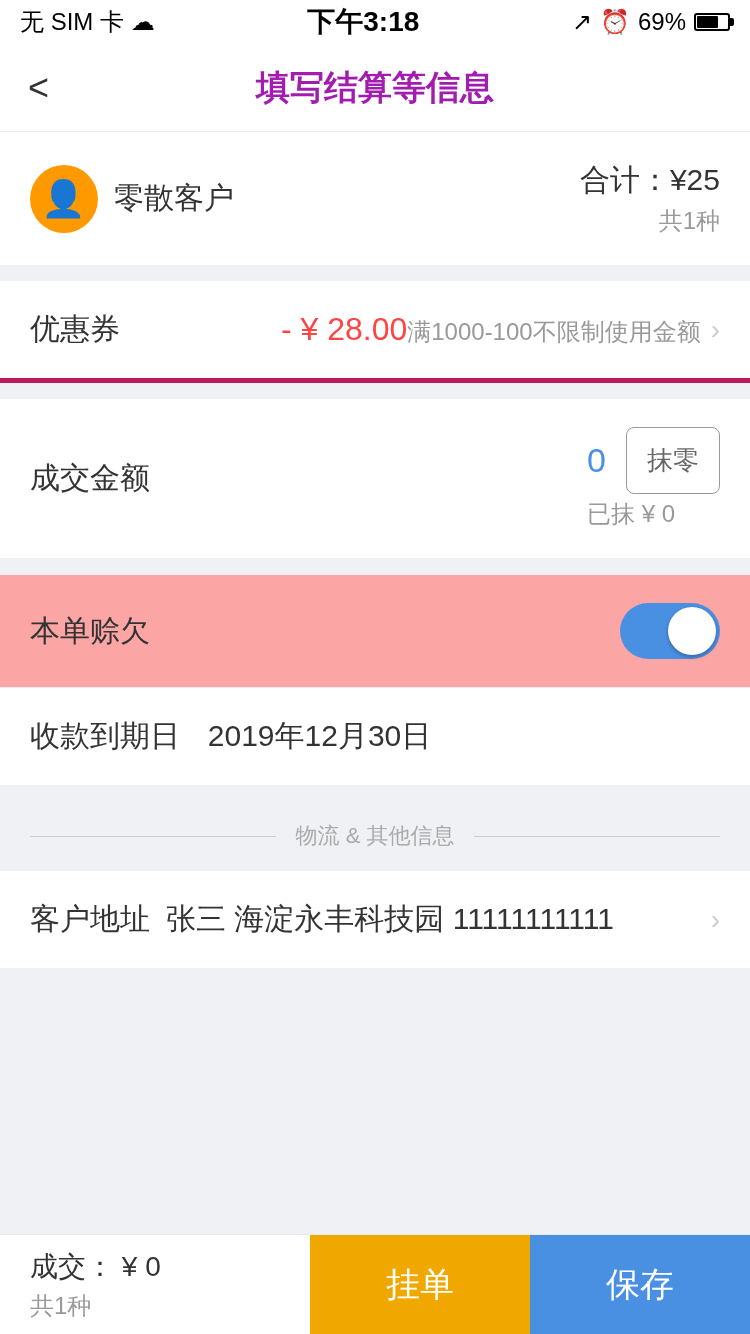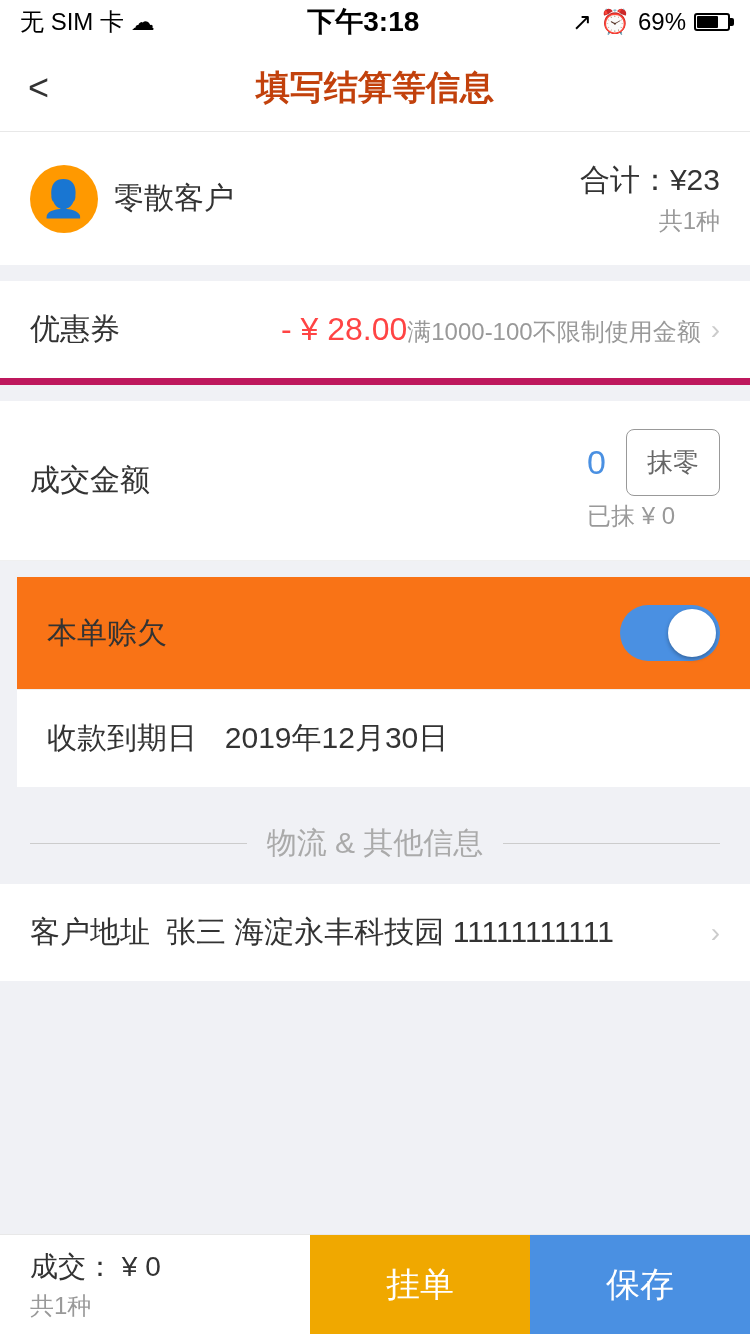--- a/index.html
+++ b/index.html
@@ -53,21 +53,21 @@
       justify-content: center;
       position: relative;
       border-bottom: 1px solid #e8e8e8;
     }
     .nav-back {
       position: absolute; left: 28px;
       font-size: 36px; color: #333; cursor: pointer;
       display: flex; align-items: center;
     }
     .nav-title {
-      font-size: 34px; font-weight: 600; color: #c2410c;
+      font-size: 34px; font-weight: 600; color: #a21caf;
     }
 
     
     .section {
       background: #fff;
       margin-bottom: 16px;
     }
 
     
     .customer-row {
@@ -91,21 +91,21 @@
     .total-amount { font-size: 30px; color: #333; }
     .total-count { font-size: 24px; color: #999; margin-top: 4px; }
 
     
     .row-item {
       background: #fff;
       padding: 28px 30px;
       display: flex;
       align-items: center;
       justify-content: space-between;
-      border-bottom: 7px solid #be185d;
+      border-bottom: 5px solid #be185d;
       min-height: 88px;
     }
     .row-label {
       font-size: 30px; color: #333;
     }
     .row-right {
       display: flex; flex-direction: row; align-items: flex-end;
     }
     .coupon-amount { font-size: 32px; color: #ff4444; font-weight: 500; }
     .coupon-desc { font-size: 24px; color: #999; margin-top: 4px; }
@@ -155,21 +155,21 @@
       display: flex; align-items: center;
     }
     .toggle-knob {
       width: 48px; height: 48px; border-radius: 50%; background: #fff;
       position: absolute; right: 4px; top: 4px;
       box-shadow: 0 2px 4px rgba(0,0,0,0.3);
     }
 
     
     .credit-section {
-      background: #f97316; margin-bottom: 16px; margin-left: 17px;
+      background: #fca5a5; margin-bottom: 16px;
     }
     .credit-row {
       padding: 28px 30px;
       display: flex; align-items: center; justify-content: space-between;
     }
 
     
     .date-row {
       background: #fff;
       padding: 28px 30px;
@@ -177,21 +177,21 @@
     }
     .date-label { font-size: 30px; color: #333; margin-right: 20px; }
     .date-value { font-size: 30px; color: #333; }
 
     
     .logistics-header {
       background: #f0f1f5;
       padding: 20px 30px;
       text-align: center;
       color: #aaa;
-      font-size: 30px;
+      font-size: 22px;
       display: flex;
       align-items: center;
       justify-content: center;
       gap: 20px;
     }
     .logistics-header::before,
     .logistics-header::after {
       content: '';
       flex: 1; height: 1px; background: #ccc;
     }
@@ -258,21 +258,21 @@
   <div class="nav-back">&lt;</div>
   <div class="nav-title">填写结算等信息</div>
 </div>
 
 <div class="customer-row">
   <div class="customer-left">
     <div class="customer-avatar">👤</div>
     <span class="customer-name">零散客户</span>
   </div>
   <div class="customer-total">
-    <div class="total-amount">合计：¥23</div>
+    <div class="total-amount">合计：¥25</div>
     <div class="total-count">共1种</div>
   </div>
 </div>
 
 <div class="section">
   <div class="row-item">
     <span class="row-label">优惠券</span>
     <div style="display:flex;align-items:center;">
       <div class="row-right">
         <span class="coupon-amount">- ¥ 28.00</span>

